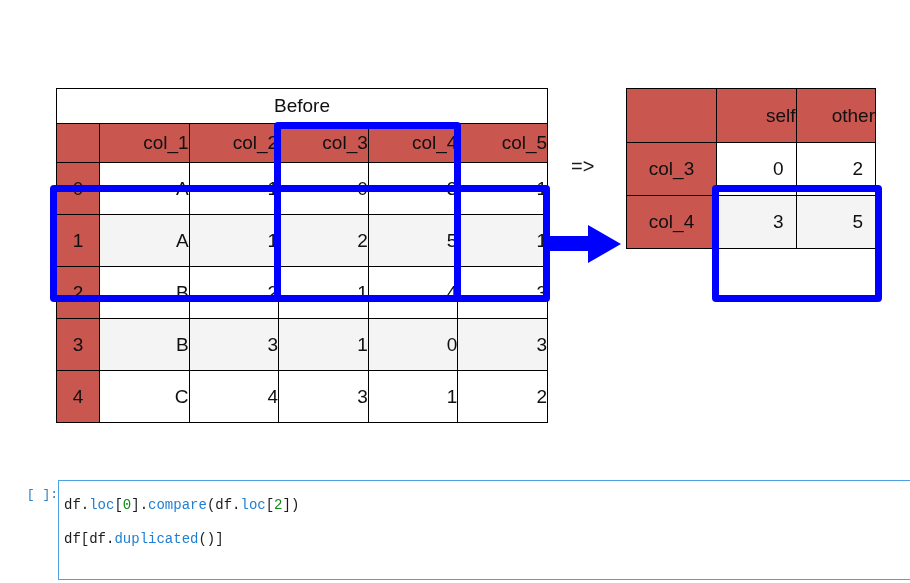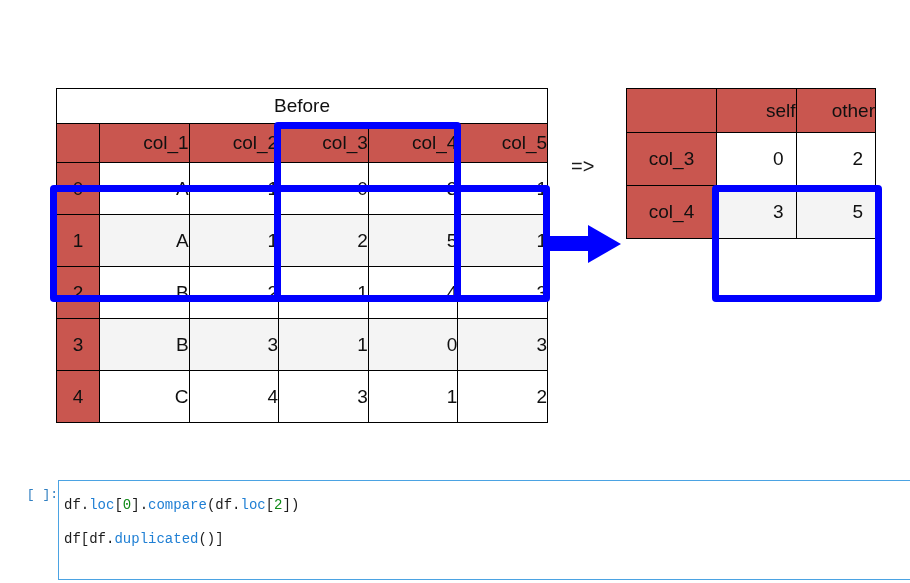--- a/index.html
+++ b/index.html
@@ -71,21 +71,21 @@
   #before-table { left: 56px; top: 88px; width: 491px; }
   #before-table col.c-idx { width: 43px; }
   #before-table col.c-d   { width: 89.6px; }
 
   
   #after-table { left: 626px; top: 88px; width: 249px; }
   #after-table col.c-idx { width: 90px; }
   #after-table col.c-d   { width: 79.5px; }
   #after-table .idx { text-align: center !important; }
   #after-table .datacell { height: 53px; padding-right: 12px; }
-  #after-table .hdr { height: 44px; }
+  #after-table .hdr { height: 54px; }
   #after-table .caption-cell { height: 35px; }
 
   
   .hl {
     position: absolute;
     border: 7px solid #0000ff;
     border-radius: 4px;
     pointer-events: none;
   }
   #hl-before-cols { left: 274px; top: 122px; width: 187px; height: 180px; }

